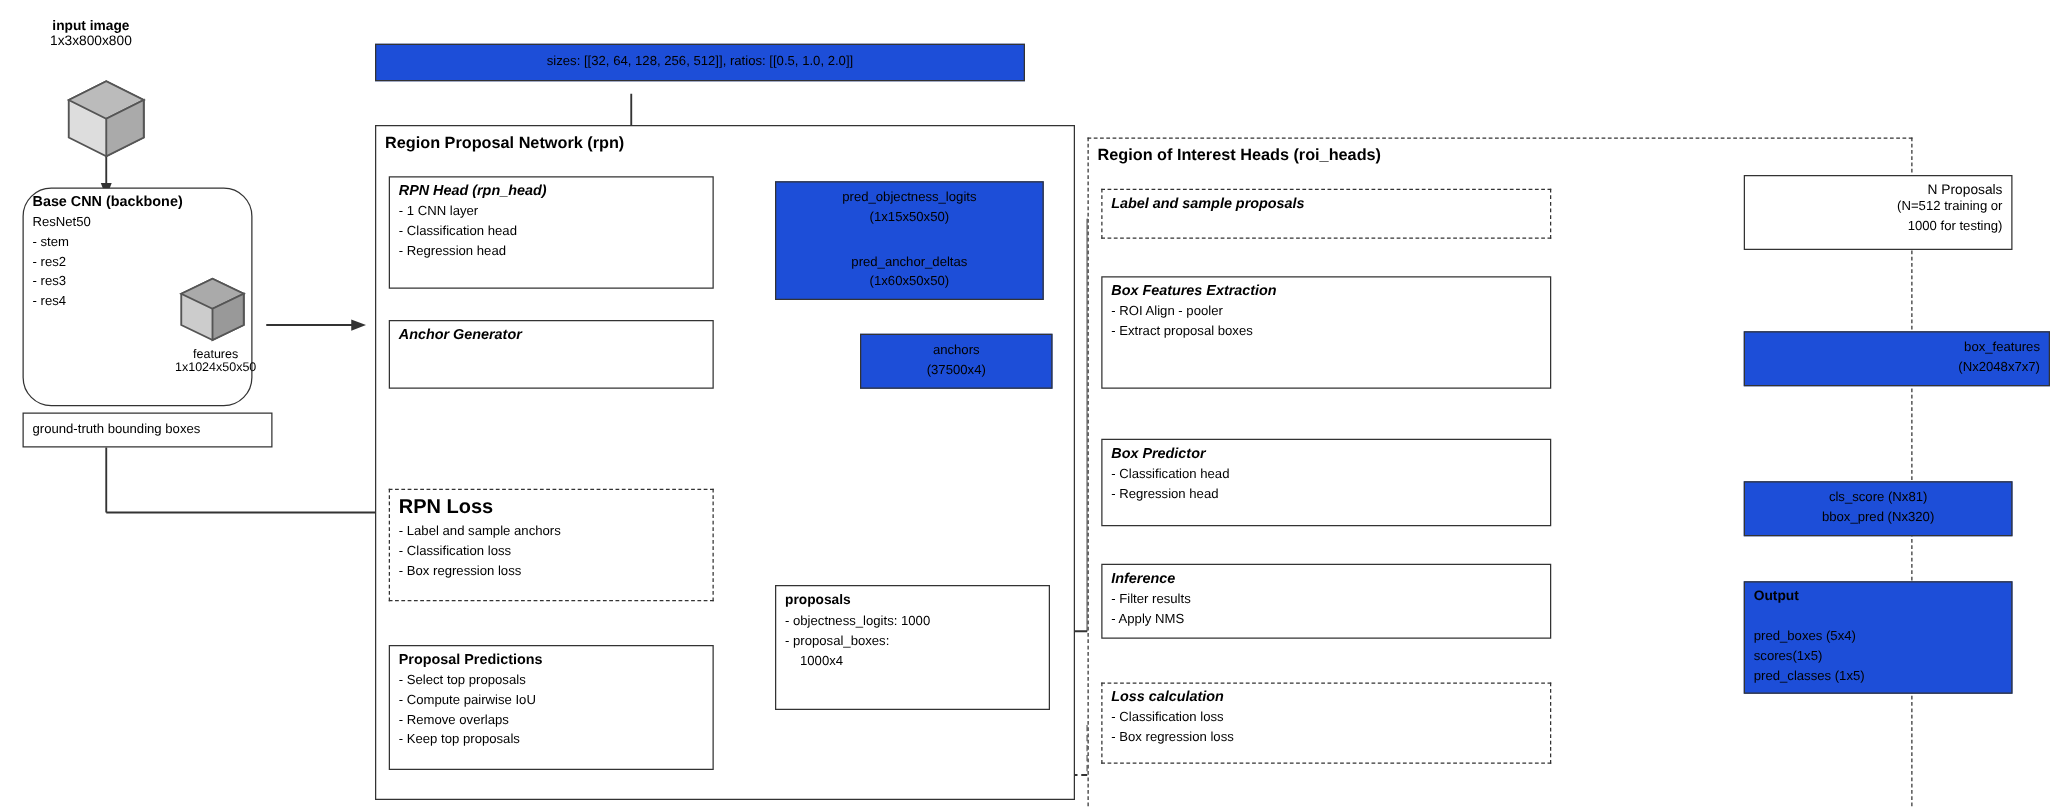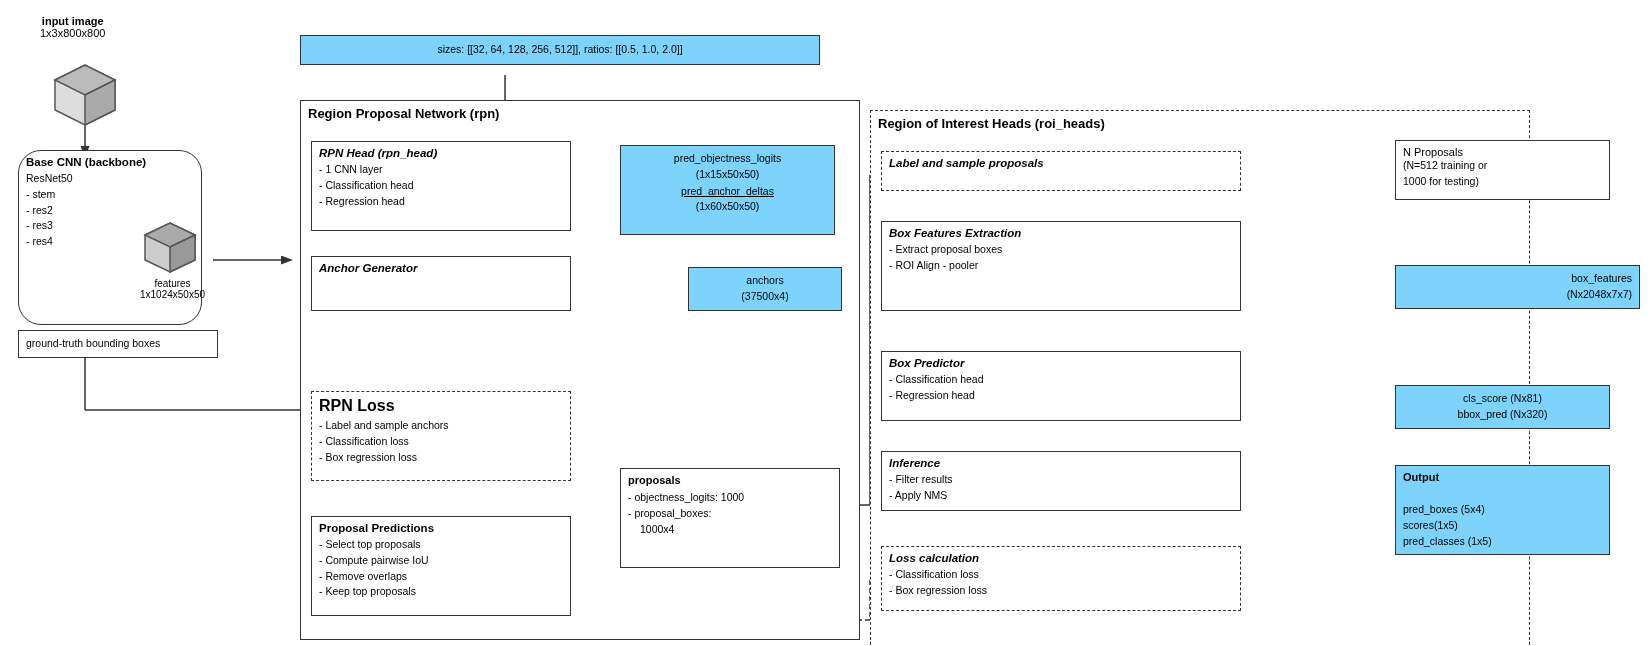--- a/index.html
+++ b/index.html
@@ -23,21 +23,21 @@
     .box {
       position: absolute;
       border: 1.5px solid #333;
       background: #fff;
       padding: 5px 7px;
     }
     .box.dashed {
       border-style: dashed;
     }
     .box.gray-bg {
-      background: #7dd3fc;
+      background: #1d4ed8;
     }
     .box-title {
       font-weight: bold;
       font-style: italic;
       margin-bottom: 3px;
       font-size: 11.5px;
     }
     .box-title.bold-only {
       font-style: normal;
     }
@@ -192,21 +192,21 @@
       <div class="box-item">- Compute pairwise IoU</div>
       <div class="box-item">- Remove overlaps</div>
       <div class="box-item">- Keep top proposals</div>
     </div>
 
   </div>
 
   <div class="box gray-bg" style="left:620px; top:145px; width:215px; min-height:90px; text-align:center;">
     <div class="box-item" style="font-weight:normal;">pred_objectness_logits</div>
     <div class="box-item">(1x15x50x50)</div>
-    <div class="box-item" style="margin-top:1px;text-decoration:underline;">pred_anchor_deltas</div>
+    <div class="box-item" style="margin-top:20px;">pred_anchor_deltas</div>
     <div class="box-item">(1x60x50x50)</div>
   </div>
 
   <div class="box gray-bg" style="left:688px; top:267px; width:154px; text-align:center;">
     <div class="box-item">anchors</div>
     <div class="box-item">(37500x4)</div>
   </div>
 
   <div class="box" style="left:620px; top:468px; width:220px; min-height:100px;">
     <div style="font-weight:bold; margin-bottom:4px;">proposals</div>
@@ -217,22 +217,22 @@
 
   <div class="box dashed" style="left: 870px; top: 110px; width: 660px; min-height: 540px; position: absolute;">
     <div style="font-weight:bold; font-size:13px; margin-bottom:8px;">Region of Interest Heads (roi_heads)</div>
 
     <div class="box dashed" style="position: absolute; left: 10px; top: 40px; width: 360px; min-height: 40px;">
       <div class="box-title">Label and sample proposals</div>
     </div>
 
     <div class="box" style="position: absolute; left: 10px; top: 110px; width: 360px; min-height: 90px;">
       <div class="box-title">Box Features Extraction</div>
+      <div class="box-item">- ROI Align - pooler</div>
       <div class="box-item">- Extract proposal boxes</div>
-      <div class="box-item">- ROI Align - pooler</div>
     </div>
 
     <div class="box" style="position: absolute; left: 10px; top: 240px; width: 360px; min-height: 70px;">
       <div class="box-title">Box Predictor</div>
       <div class="box-item">- Classification head</div>
       <div class="box-item">- Regression head</div>
     </div>
 
     <div class="box" style="position: absolute; left: 10px; top: 340px; width: 360px; min-height: 60px;">
       <div class="box-title">Inference</div>
@@ -240,21 +240,21 @@
       <div class="box-item">- Apply NMS</div>
     </div>
 
     <div class="box dashed" style="position: absolute; left: 10px; top: 435px; width: 360px; min-height: 65px;">
       <div class="box-title">Loss calculation</div>
       <div class="box-item">- Classification loss</div>
       <div class="box-item">- Box regression loss</div>
     </div>
   </div>
 
-  <div class="box" style="left:1395px; top:140px; width:215px; min-height:60px; text-align:left;">
+  <div class="box" style="left:1395px; top:140px; width:215px; min-height:60px; text-align:right;">
     <div style="font-weight:normal;">N Proposals</div>
     <div class="box-item">(N=512 training or<br>1000 for testing)</div>
   </div>
 
   <div class="box gray-bg" style="left:1395px; top:265px; width:245px; text-align:right;">
     <div class="box-item">box_features</div>
     <div class="box-item">(Nx2048x7x7)</div>
   </div>
 
   <div class="box gray-bg" style="left:1395px; top:385px; width:215px; text-align:center;">

